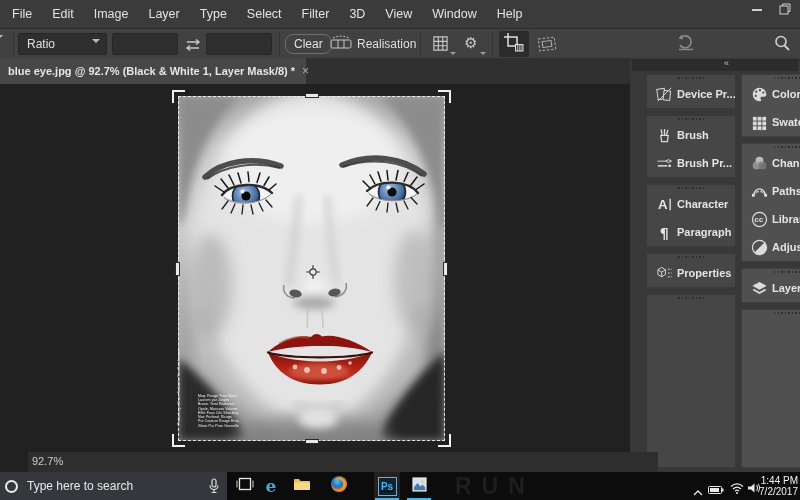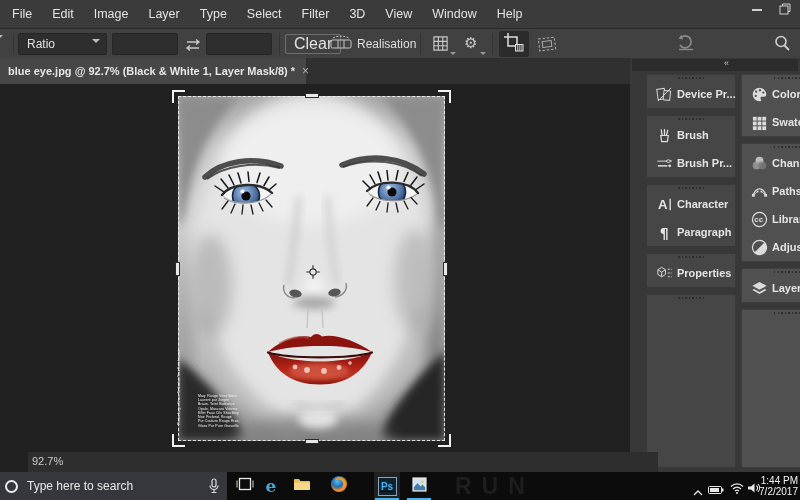--- a/index.html
+++ b/index.html
@@ -15,21 +15,21 @@
   .min-glyph{width:10px;height:2px;background:#d0d0d0;}
 
   
   .optionsbar{position:absolute;left:0;top:28px;width:800px;height:30px;background:#414141;border-top:1px solid #2a2a2a;}
   .ob{position:absolute;}
   .ob-sep{width:1px;height:22px;background:#333;top:4px;}
   .ob-field{height:22px;background:#2e2e2e;border:1px solid #262626;border-radius:2px;top:4px;color:#e0e0e0;font-size:12px;}
   .ratio-select{width:89px;display:flex;align-items:center;padding-left:8px;cursor:pointer;}
   .ratio-chevron{position:absolute;right:7px;top:9px;width:7px;height:5px;}
   .chev{width:0;height:0;border-left:4px solid transparent;border-right:4px solid transparent;border-top:4px solid #bdbdbd;}
-  .clear-btn{top:5px;height:20px;padding:0 8px;border:1px solid #6e6e6e;border-radius:2px;color:#e2e2e2;font-size:16px;line-height:18px;background:transparent;cursor:pointer;}
+  .clear-btn{top:5px;height:20px;padding:0 8px;border:1px solid #6e6e6e;border-radius:8px;color:#e2e2e2;font-size:12px;line-height:18px;background:transparent;cursor:pointer;}
   .ob-label{color:#dedede;font-size:12px;top:8px;}
   .ob-icon{top:6px;color:#c8c8c8;cursor:pointer;}
   .ob-icon svg{display:block;}
   .gear-glyph{font-size:15px;line-height:18px;color:#c8c8c8;}
   .tiny-arrow{position:absolute;width:0;height:0;border-left:3px solid transparent;border-right:3px solid transparent;border-top:3px solid #9a9a9a;}
   .toggle-pressed{top:2px;width:30px;height:26px;background:#2b2b2b;border-radius:2px;display:flex;align-items:center;justify-content:center;cursor:pointer;}
   .halfchev{position:absolute;left:-5px;top:10px;}
 
   
   .tabbar{position:absolute;left:0;top:58px;width:630px;height:26px;background:#303030;}

